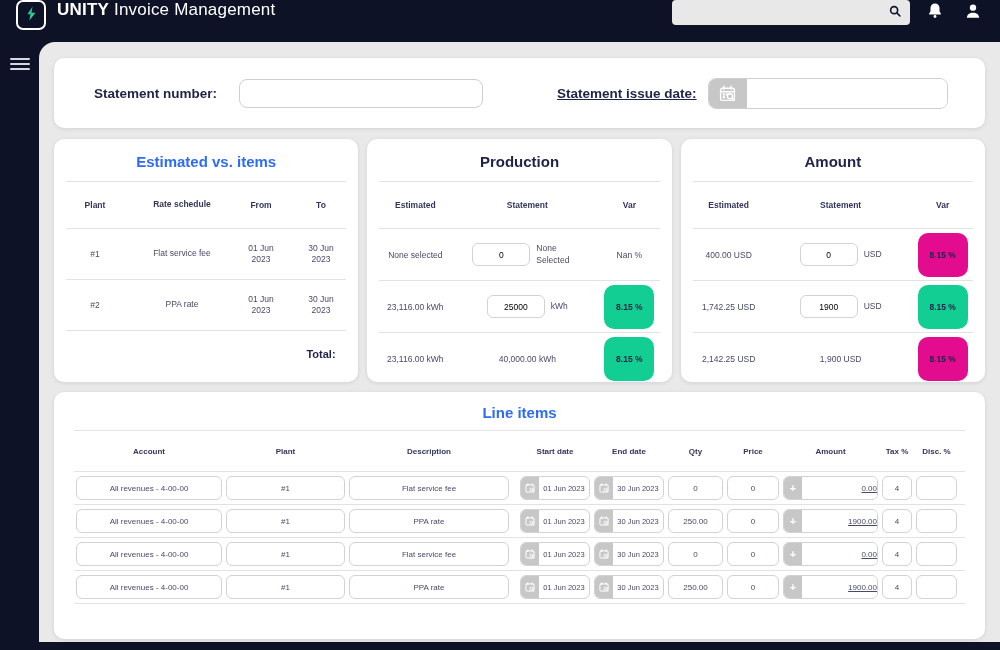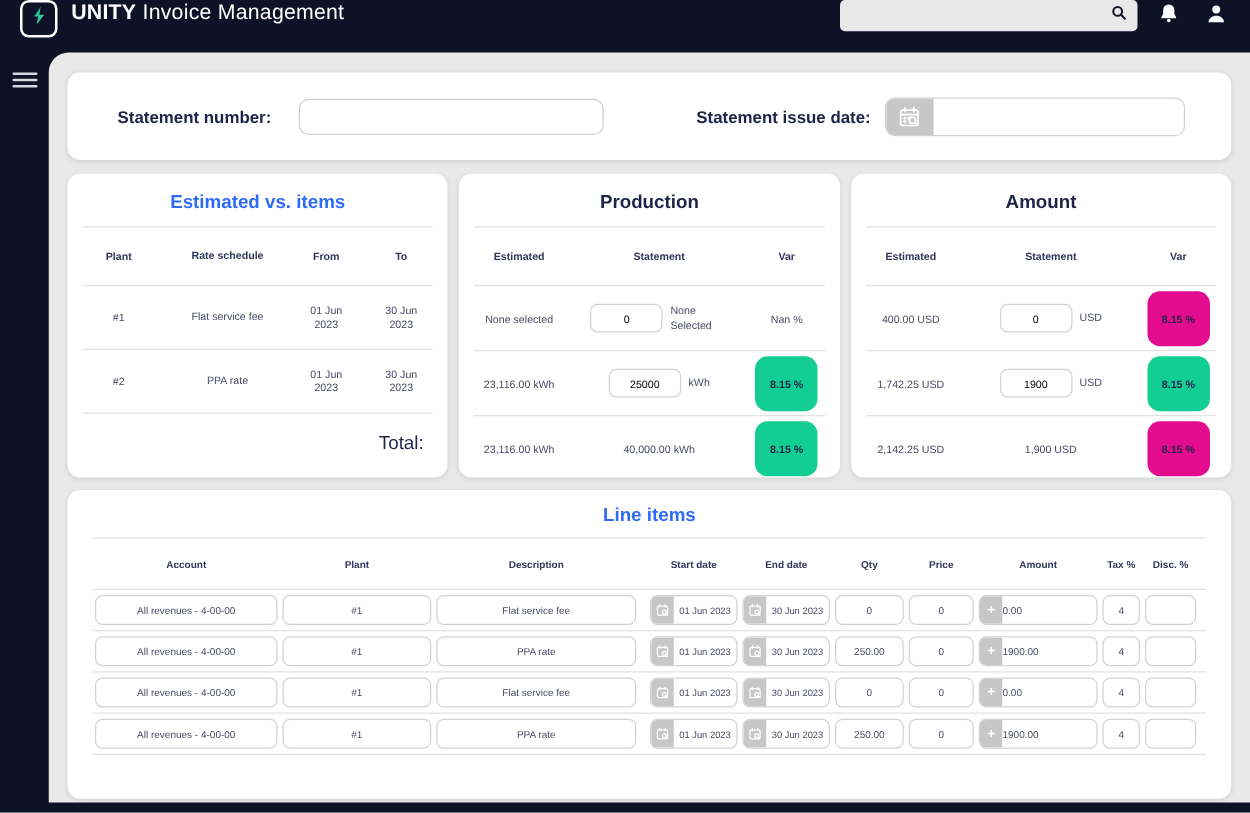--- a/index.html
+++ b/index.html
@@ -26,40 +26,40 @@
   .hamburger { width:20px; display:flex; flex-direction:column; gap:3px; cursor:pointer; }
   .hamburger span { height:2px; background:#d4d7e1; border-radius:1px; }
   .main { flex:1; background:var(--page-bg,#e9e9e9); border-top-left-radius:16px; padding:16px 15px 0 15px; }
   .card { background:#fff; border-radius:10px; box-shadow:0 1px 4px rgba(0,0,0,.10); }
   
   .statement-card { height:70px; display:flex; align-items:center; }
   .stm-label { font-size:13.5px; font-weight:bold; color:var(--text-dark,#1f2348); }
   .lbl-number { margin-left:40px; }
   .stm-input { margin-left:22px; width:244px; height:29px; border:1.6px solid #cfcfcf; border-radius:8px;
                outline:none; font-size:12px; padding:0 10px; }
-  .lbl-issue { margin-left:74px; }
+  .lbl-issue { margin-left:74px;text-decoration:underline; }
   .date-wrap { margin-left:11px; width:240px; height:31px; border:1.6px solid #cfcfcf; border-radius:8px;
                display:flex; overflow:hidden; }
   .date-btn-lg { width:38px; background:var(--gray-button,#c7c7c7); border:none; display:flex;
                  align-items:center; justify-content:center; cursor:pointer; }
   .date-wrap input { flex:1; border:none; outline:none; font-size:12px; padding:0 8px; }
   
   .cards-row { margin-top:11px; display:flex; gap:9px; }
   .cards-row .card { flex:1; height:243px; overflow:hidden; }
   .card-title { text-align:center; font-size:15px; font-weight:bold; padding:14px 0 11px; color:var(--text-dark,#1f2348); }
   .card-title.blue { color:var(--accent-blue,#2e6bf6); }
   .divider { height:1px; background:#e2e2e2; margin:0 12px; }
   .grid-a { display:grid; grid-template-columns:78px 96px 62px 58px; align-items:center; text-align:center; padding:0 2px; }
   .grid-bc { display:grid; grid-template-columns:96px 128px 76px; align-items:center; text-align:center; }
   .thead { height:46px; font-size:8.5px; font-weight:bold; color:#33365a; }
   .trow { height:50px; font-size:8.5px; color:#474a66; }
   .trow-bc { height:51px; font-size:8.5px; color:#474a66; }
   .wrap-sm { max-width:38px; margin:0 auto; line-height:1.35; }
   .wrap-md { max-width:58px; margin:0 auto; line-height:1.35; }
-  .total-lbl { font-weight:normal; color:var(--text-dark,#1f2348); font-size:15px; }
+  .total-lbl { font-weight:bold; color:var(--text-dark,#1f2348); font-size:11px; }
   .stmt-cell { display:flex; align-items:center; justify-content:center; gap:6px; }
   .mini-input { width:58px; height:23px; border:1.4px solid #d2d2d2; border-radius:6px; text-align:center;
                 font-size:8.5px; outline:none; }
   .unit { font-size:8.5px; max-width:46px; text-align:left; line-height:1.3; }
   .badge { width:50px; height:44px; margin:0 auto; border-radius:10px; display:flex; align-items:center;
            justify-content:center; font-size:8.5px; font-weight:bold; color:#20234a; }
   .badge-green { background:var(--badge-green,#13ce92); }
   .badge-pink  { background:var(--badge-pink,#e30b8e); }
   
   .li-card { margin-top:10px; height:247px; overflow:hidden; }
@@ -79,21 +79,21 @@
   .icon-btn { width:18px; background:var(--gray-button,#c7c7c7); border:none; display:flex; align-items:center;
               justify-content:center; cursor:pointer; flex:none; }
   .date-box { flex:1; display:flex; align-items:center; justify-content:center; font-size:7.5px; color:#474a66; cursor:pointer; }
   .li-input { height:24px; border:1.4px solid #d2d2d2; border-radius:6px; text-align:center; font-size:8px;
               color:#474a66; outline:none; }
   .i-qty{width:55px}.i-price{width:52px}.i-tax{width:30px}.i-disc{width:41px}
   .amount-group { width:95px; height:24px; border:1.4px solid #d2d2d2; border-radius:6px; overflow:hidden;
                   display:flex; background:#fff; }
   .plus-btn { width:18px; background:var(--gray-button,#c7c7c7); border:none; color:#fff; font-size:11px;
               font-weight:bold; cursor:pointer; flex:none; line-height:1; }
-  .amount-input { flex:1; border:none; outline:none; text-align:left; font-size:8px; color:#474a66; min-width:0; }
+  .amount-input { flex:1; border:none; outline:none; text-align:right; font-size:8px; color:#474a66; min-width:0;text-decoration:underline; }
   .subtotal-row { display:flex; align-items:center; justify-content:flex-end; padding:9px 98px 0 0; gap:13px; }
   .subtotal-lbl { font-size:9px; font-weight:bold; color:var(--text-dark,#1f2348); }
   .subtotal-box { width:95px; height:24px; border:1.4px solid #d2d2d2; border-radius:6px; display:flex;
                   align-items:center; justify-content:center; font-size:8.5px; color:#474a66; }
 </style>
 </head>
 <body>
 
 <div class="topbar">
   <div class="logo-box">

